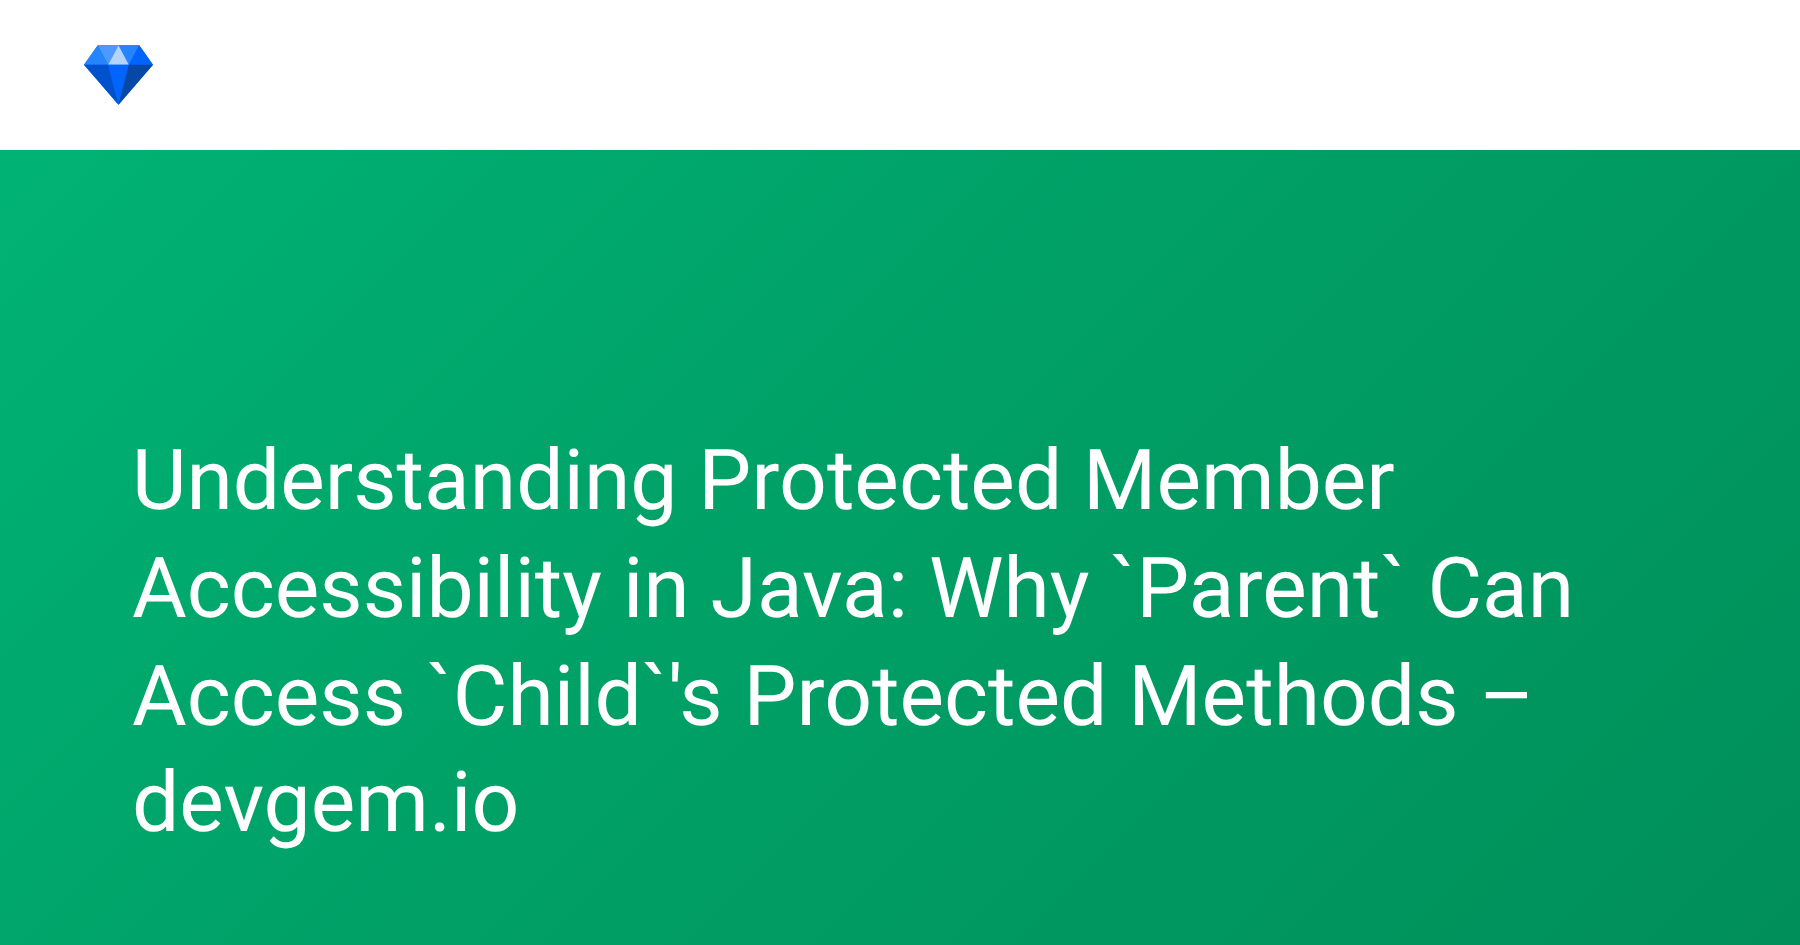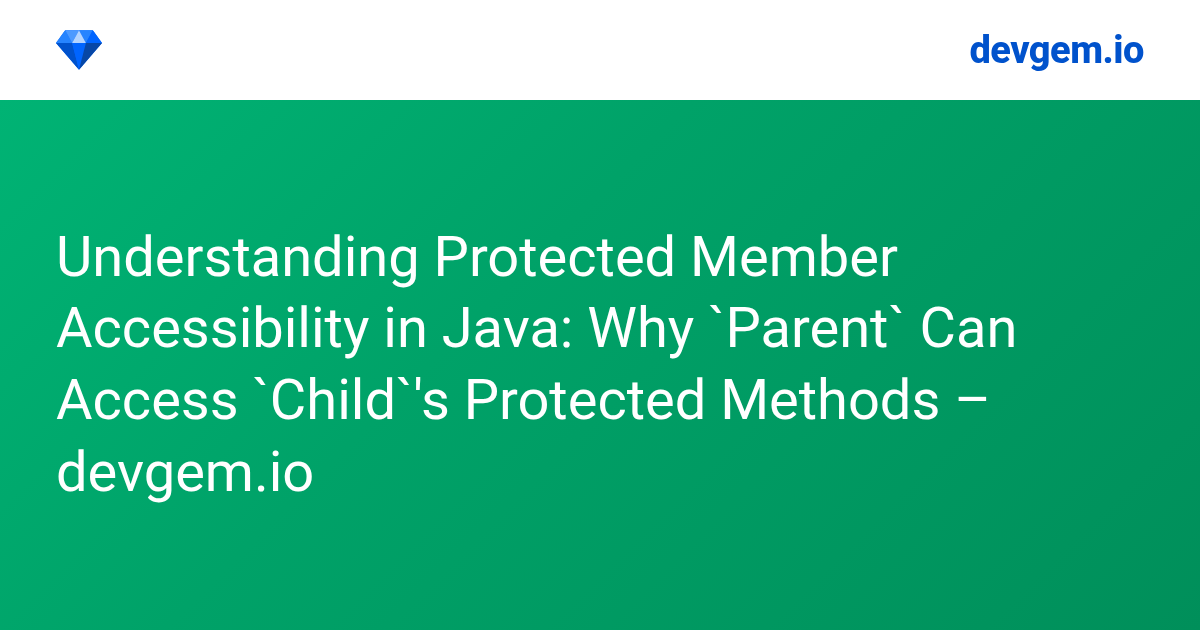--- a/index.html
+++ b/index.html
@@ -36,23 +36,23 @@
     .brand-text {
       font-size: 38px;
       font-weight: 800;
       color: #0052cc;
       letter-spacing: -0.5px;
     }
     .hero {
       width: 1200px;
       height: 530px;
       background: linear-gradient(135deg, #00b374 0%, #00a268 40%, #008f5a 100%);
-      padding: 58px 56px;
+      padding: 58px 88px;
       display: flex;
-      align-items: center;
+      align-items: flex-end;
     }
     .hero-title {
       font-size: 56px;
       line-height: 1.28;
       font-weight: 400;
       color: #ffffff;
       letter-spacing: 0px;
       max-width: 1080px;
     }
   </style>
@@ -66,18 +66,17 @@
       <polygon points="20,0 35,28 0,28" fill="#2684ff"></polygon>
       <polygon points="20,0 50,0 35,28" fill="#4c9aff"></polygon>
       <polygon points="50,0 80,0 65,28" fill="#2684ff"></polygon>
       <polygon points="50,0 65,28 35,28" fill="#b3d4ff"></polygon>
       <polygon points="80,0 100,28 65,28" fill="#0065ff"></polygon>
       <polygon points="0,28 35,28 50,86" fill="#0052cc"></polygon>
       <polygon points="35,28 65,28 50,86" fill="#0065ff"></polygon>
       <polygon points="65,28 100,28 50,86" fill="#0747a6"></polygon>
     </svg>
   </div>
-  <div class="brand-text">devgem.io</div>
 </div>
 
 <div class="hero">
   <h1 class="hero-title">Understanding Protected Member Accessibility in Java: Why `Parent` Can Access `Child`'s Protected Methods – devgem.io</h1>
 </div>
 
 </body></html>

